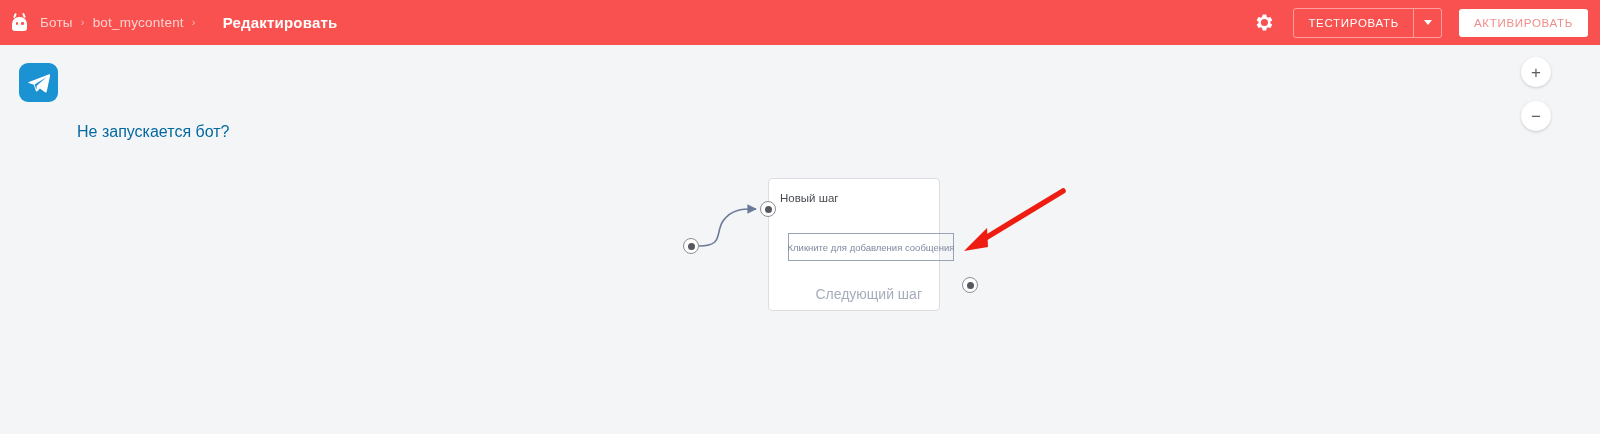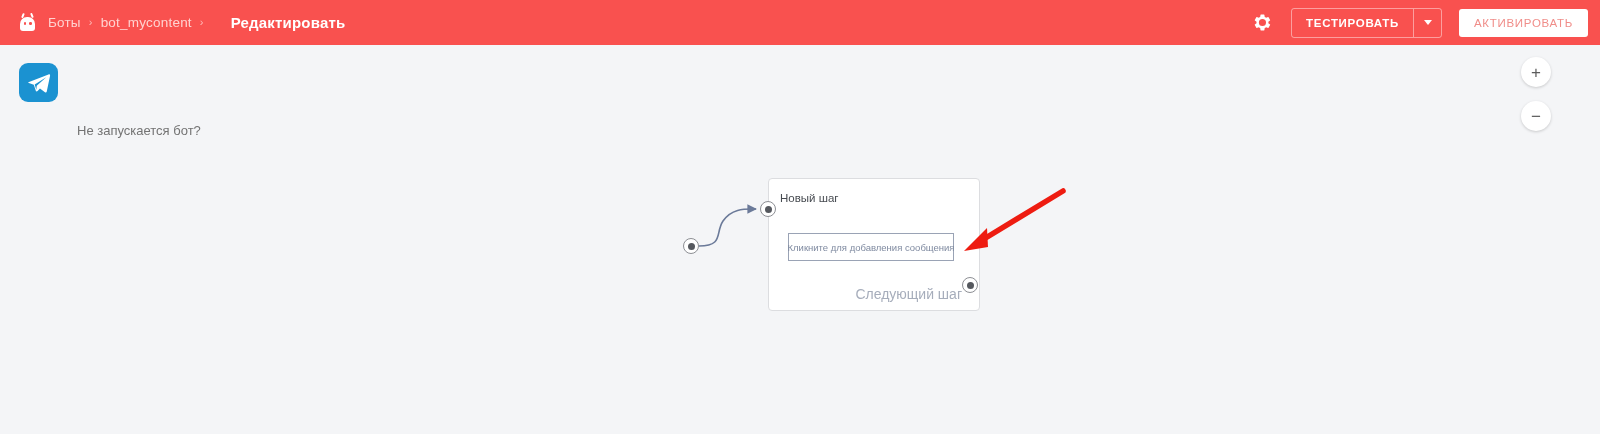--- a/index.html
+++ b/index.html
@@ -21,21 +21,21 @@
     left: 0; top: 0;
     width: 1600px;
     height: 45px;
     background: #f9514f;
     display: flex;
     align-items: center;
   }
   .header-left {
     display: flex;
     align-items: center;
-    padding-left: 19px;
+    padding-left: 11px;
   }
   .bot-head-icon {
     width: 17px;
     height: 19px;
     position: relative;
     margin-right: 12px;
     flex: 0 0 auto;
   }
   .bot-head-icon .dome {
     position: absolute;
@@ -112,21 +112,20 @@
   }
   .test-btn {
     display: flex;
     align-items: center;
     padding: 0 14px;
     color: #ffffff;
     font-size: 11.5px;
     letter-spacing: .7px;
     background: transparent;
     white-space: nowrap;
-    font-weight: bold;
   }
   .test-caret {
     width: 27px;
     display: flex;
     align-items: center;
     justify-content: center;
     border-left: 1px solid rgba(255,255,255,.45);
   }
   .caret-down {
     width: 0; height: 0;
@@ -160,22 +159,22 @@
     width: 39px; height: 39px;
     background: #1b92d1;
     border-radius: 9px;
     display: flex;
     align-items: center;
     justify-content: center;
   }
   .hint-text {
     position: absolute;
     left: 77px; top: 78px;
-    font-size: 13px;
-    color: #737373;
+    font-size: 16px;
+    color: #0369a1;
   }
 
   
   .zoom-btn {
     position: absolute;
     right: 49px;
     width: 30px; height: 30px;
     background: #ffffff;
     border-radius: 50%;
     box-shadow: 0 1px 3px rgba(0,0,0,.18);
@@ -233,21 +232,21 @@
     border-radius: 50%;
     background: #55585e;
   }
   .port-start  { left: 683px; top: 193px; }
   .port-in     { left: 760px; top: 156px; }
   .port-out    { left: 962px; top: 232px; }
 
   .step-card {
     position: absolute;
     left: 768px; top: 133px;
-    width: 212px; height: 133px;
+    width: 172px; height: 133px;
     background: #ffffff;
     border: 1px solid #dcdde0;
     border-radius: 4px;
     box-sizing: border-box;
   }
   .card-title {
     position: absolute;
     left: 11px; top: 13px;
     font-size: 11.5px;
     color: #474b51;

